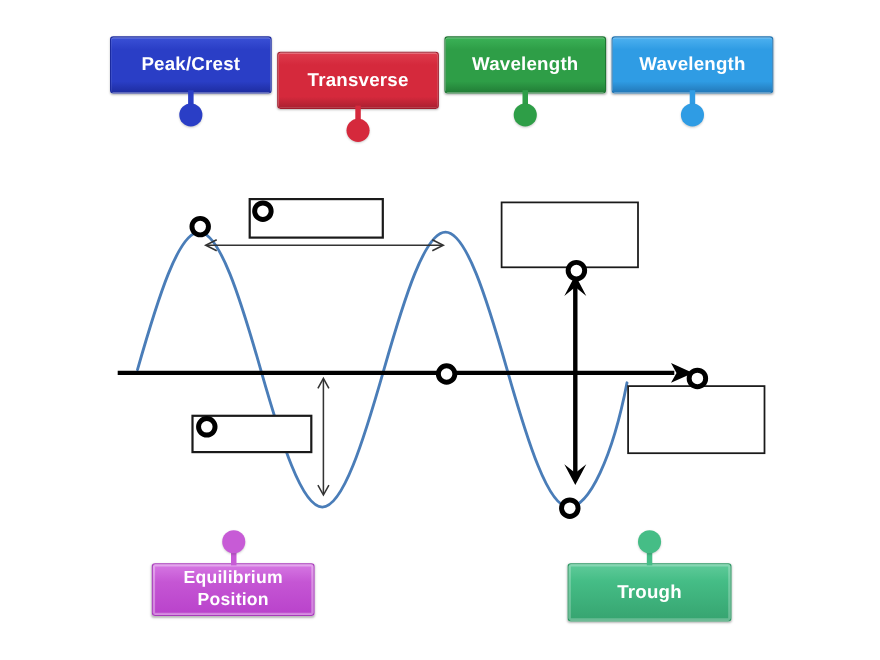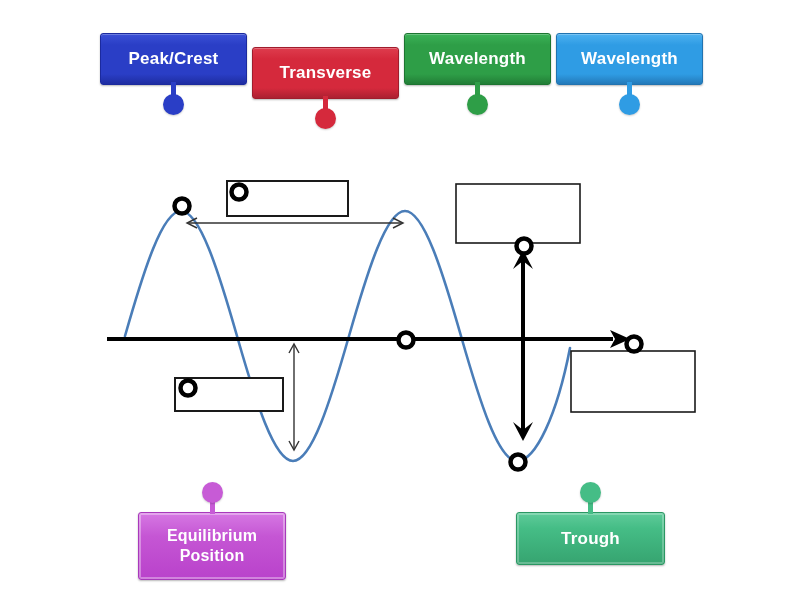--- a/index.html
+++ b/index.html
@@ -11,21 +11,21 @@
 
   
   .label-item{position:absolute;}
   .btn{
     border-radius:3px;color:#fff;font-weight:bold;text-align:center;
     display:flex;align-items:center;justify-content:center;
     box-shadow:0 1px 2px rgba(0,0,0,0.28);
     letter-spacing:.2px;cursor:pointer;
   }
   .btn-top{width:145px;height:50px;font-size:17px;}
-  .btn-bottom{width:148px;height:68px;font-size:16px;line-height:20px;padding:0 4px;box-sizing:border-box;}
+  .btn-bottom{width:148px;height:48px;font-size:16px;line-height:20px;padding:0 4px;box-sizing:border-box;}
   .btn-inner{width:100%;}
 
   .pin-stem{position:absolute;width:5px;left:50%;margin-left:-2.5px;}
   .pin-dot{position:absolute;width:21px;height:21px;border-radius:50%;left:50%;margin-left:-10.5px;box-shadow:0 1px 2px rgba(0,0,0,0.2);}
   .pin-below .pin-stem{top:49px;height:16px;}
   .pin-below .pin-dot{top:61px;}
   .pin-above .pin-stem{top:-13px;height:15px;}
   .pin-above .pin-dot{top:-30px;}
 
   

